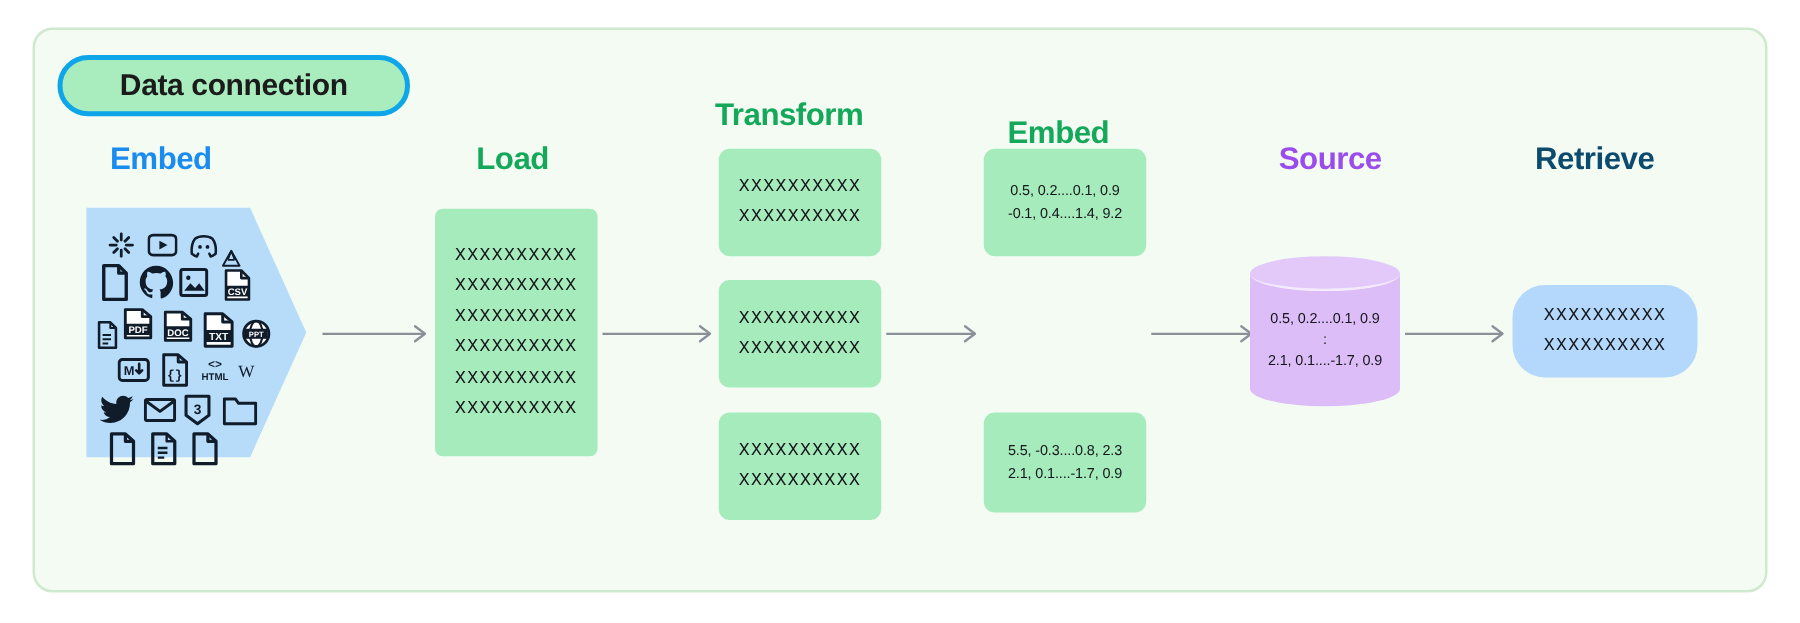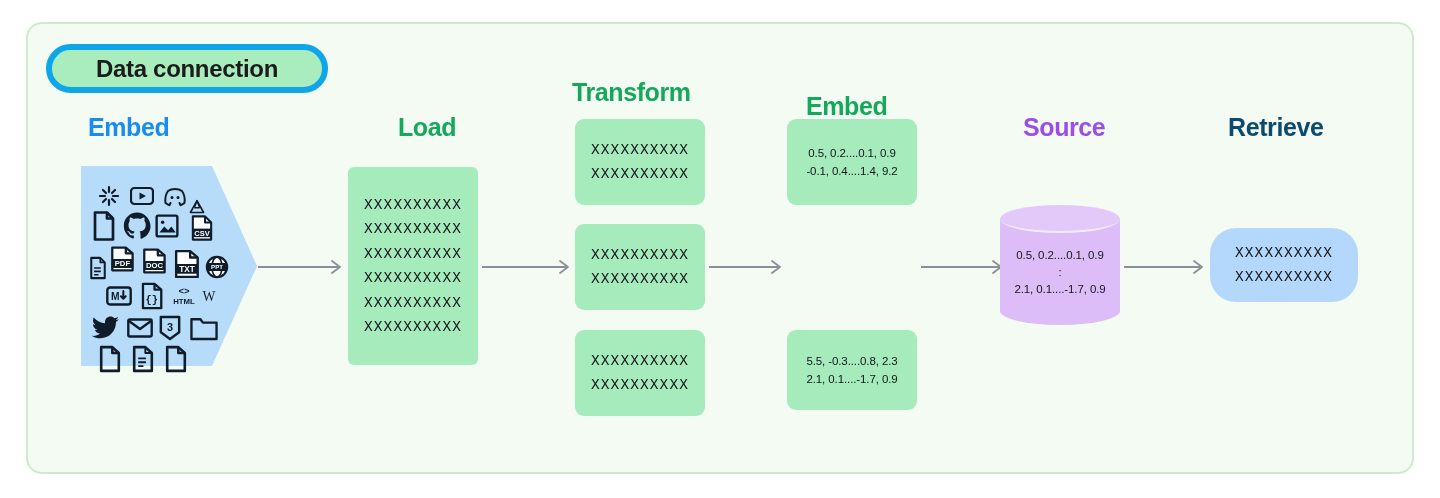--- a/index.html
+++ b/index.html
@@ -30,21 +30,21 @@
   }
 
   
   #title-pill {
     position: absolute;
     left: 46px;
     top: 44px;
     width: 282px;
     height: 49px;
     background: #a9ecbd;
-    border: 6px solid #0ea5e9;
+    border: 4px solid #0ea5e9;
     border-radius: 26px;
     display: flex;
     align-items: center;
     justify-content: center;
   }
   #title-pill .pill-text {
     font-size: 24px;
     font-weight: bold;
     color: #1b1b1b;
     letter-spacing: -0.3px;
@@ -52,30 +52,30 @@
 
   
   .stage-label {
     position: absolute;
     font-size: 25px;
     font-weight: bold;
     letter-spacing: -0.4px;
     white-space: nowrap;
   }
   #label-source    { left: 88px;   top: 113px; color: #1a8cf0; }
-  #label-load      { left: 381px;  top: 113px; color: #14a85a; margin-left: 17px; }
+  #label-load      { left: 381px;  top: 113px; color: #14a85a; }
   #label-transform { left: 572px;  top: 78px;  color: #14a85a; }
   #label-embed     { left: 806px;  top: 78px;  color: #14a85a; margin-top: 14px; }
   #label-store     { left: 1023px; top: 113px; color: #9b4dec; }
   #label-retrieve  { left: 1228px; top: 113px; color: #0c4a6e; }
 
   
   #source-shape {
     position: absolute;
-    left: 81px;
+    left: 69px;
     top: 166px;
     width: 176px;
     height: 185px;
   }
   #source-shape svg { display: block; width: 176px; height: 200px; }
   #source-icons {
     position: absolute;
     left: 0; top: 0;
     width: 155px;
     height: 200px;

